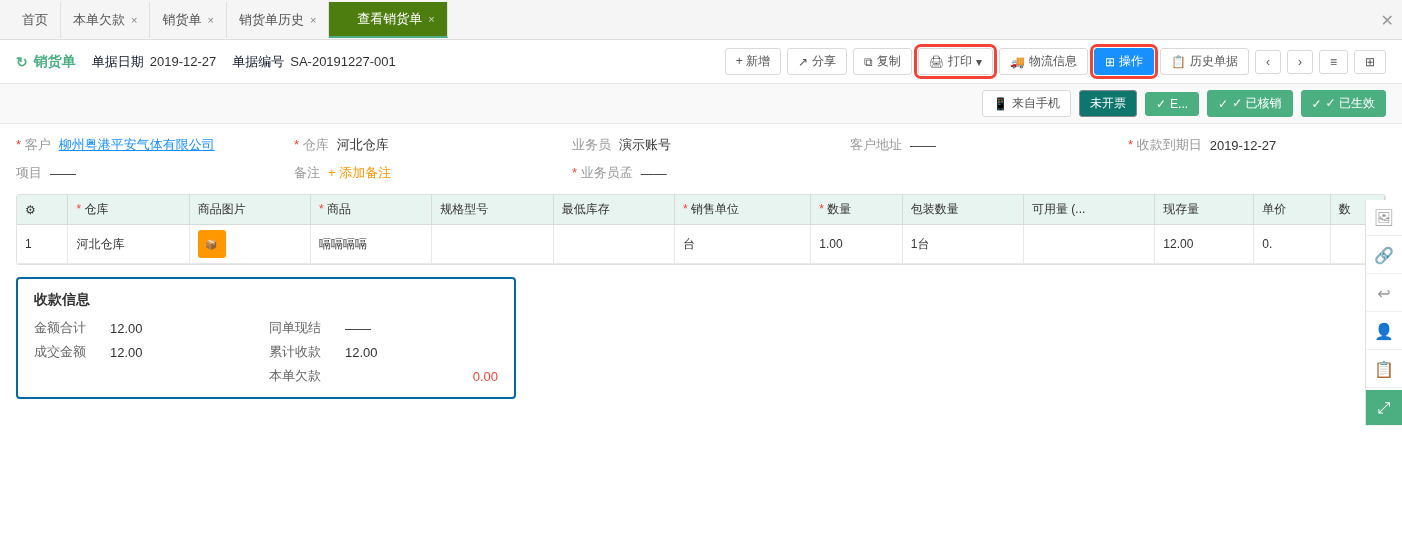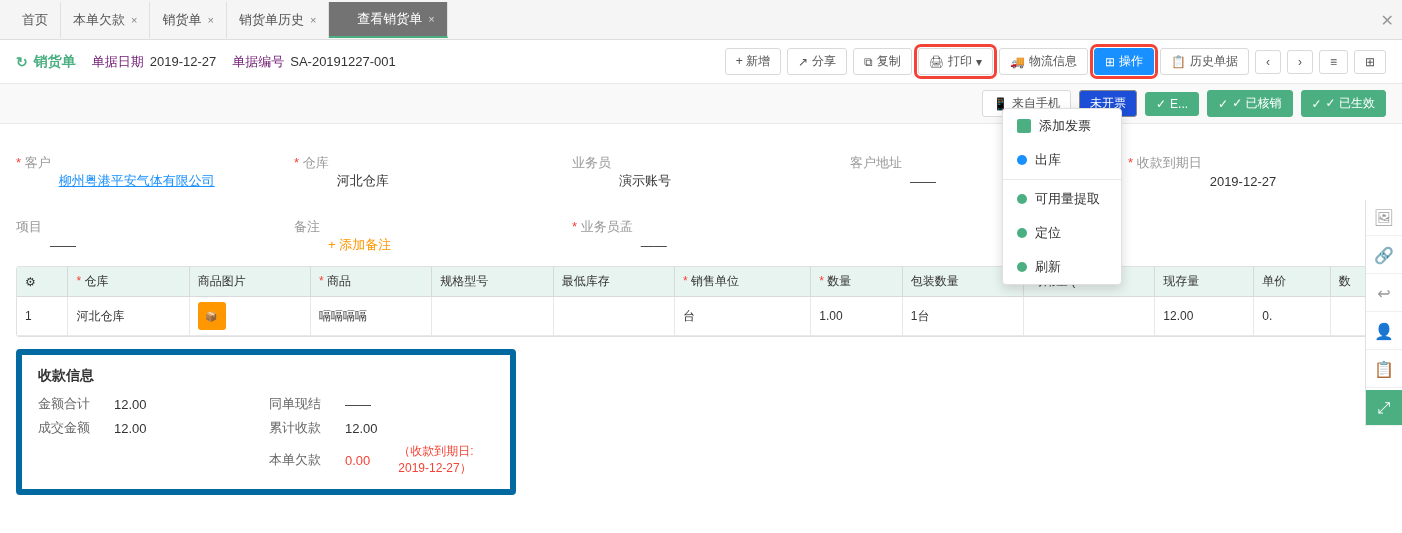--- a/index.html
+++ b/index.html
@@ -10,85 +10,85 @@
       display: flex; align-items: center; background: #f5f5f5;
       border-bottom: 1px solid #ddd; padding: 0 10px; height: 40px;
       position: relative;
     }
     .tab-item {
       display: flex; align-items: center; padding: 0 12px; height: 36px;
       cursor: pointer; font-size: 13px; color: #555; border-right: 1px solid #e0e0e0;
       background: #f5f5f5;
     }
     .tab-item.active {
-      background: #737373; color: #fff; border-bottom: 2px solid #4caf82; padding-left: 28px;
+      background: #4d7c0f; color: #fff; border-bottom: 2px solid #4caf82; padding-left: 28px;
     }
     .tab-item .close-btn { margin-left: 6px; font-size: 11px; cursor: pointer; opacity: 0.7; }
     .tab-item:first-child { border-left: none; }
     .tab-close-x {
       position: absolute; right: 8px; top: 50%; transform: translateY(-50%);
       font-size: 16px; cursor: pointer; color: #999;
     }
 
     
     .main-content { background: #fff; min-height: 497px; display: flex; flex-direction: column; }
 
     
     .doc-header {
       display: flex; align-items: center; padding: 8px 16px;
       border-bottom: 1px solid #e8e8e8; background: #fff; gap: 16px;
     }
     .doc-title { display: flex; align-items: center; gap: 6px; color: #4caf82; font-weight: bold; font-size: 14px; }
     .doc-meta { display: flex; align-items: center; gap: 16px; flex: 1; }
     .doc-meta-item { display: flex; align-items: center; gap: 6px; font-size: 13px; }
-    .doc-meta-label { color: #701a75; }
+    .doc-meta-label { color: #0f172a; }
     .doc-meta-value { color: #333; }
     .toolbar-btn {
       display: flex; align-items: center; gap: 4px; padding: 4px 10px;
       border: 1px solid #d9d9d9; border-radius: 3px; cursor: pointer;
       font-size: 12px; color: #555; background: #fff; white-space: nowrap;
     }
     .toolbar-btn.active-blue { background: #1890ff; color: #fff; border-color: #1890ff; }
     .toolbar-btn.highlight { outline: 3px solid #f44336; outline-offset: 1px; }
 
     
     .secondary-toolbar {
       display: flex; align-items: center; gap: 8px; padding: 6px 16px;
       border-bottom: 1px solid #e8e8e8; background: #f9f9f9;
     }
     .sec-btn {
       display: flex; align-items: center; gap: 4px; padding: 4px 10px;
       border: 1px solid #d9d9d9; border-radius: 3px; cursor: pointer;
       font-size: 12px; color: #555; background: #fff; white-space: nowrap;
     }
     .sec-btn.green { background: #4caf82; color: #fff; border-color: #4caf82; }
-    .sec-btn.gray { background: #1d4ed8; color: #fff; border-color: #888; }
+    .sec-btn.gray { background: #0f766e; color: #fff; border-color: #888; }
 
     
     .form-area { padding: 12px 16px; display: grid; grid-template-columns: 1fr 1fr 1fr 1fr 1fr; gap: 10px 20px; }
     .form-row { display: flex; align-items: center; gap: 8px; }
     .form-label { color: #999; font-size: 13px; white-space: nowrap; }
     .form-label.required::before { content: '* '; color: #f44336; }
-    .form-value { color: #333; font-size: 13px; margin-top: 36px; }
+    .form-value { color: #333; font-size: 13px; }
     .form-link { color: #1890ff; cursor: pointer; text-decoration: underline; }
 
     
     .table-container { margin: 0 16px; border: 1px solid #e0e0e0; border-radius: 3px; overflow: auto; }
     table { width: 100%; border-collapse: collapse; font-size: 12px; }
     thead tr { background: #e8f4f0; }
     th { padding: 6px 8px; text-align: left; font-weight: normal; color: #333; border-right: 1px solid #d9d9d9; border-bottom: 1px solid #d9d9d9; white-space: nowrap; }
     td { padding: 5px 8px; border-right: 1px solid #e8e8e8; border-bottom: 1px solid #e8e8e8; white-space: nowrap; }
     tr.data-row td { background: #fff; }
     tr.subtotal-row td { background: #f9f9f9; color: #999; }
     .th-required { color: #f44336; }
     .product-img { width: 28px; height: 28px; background: #ff9800; border-radius: 3px; display: flex; align-items: center; justify-content: center; color: #fff; font-size: 10px; }
 
     
     .payment-box {
-      margin: 12px 16px; border: 6px solid #0369a1; border-radius: 4px;
+      margin: 12px 16px; border: 2px solid #0369a1; border-radius: 4px;
       padding: 12px 16px; max-width: 500px;
     }
     .payment-title { font-weight: bold; font-size: 14px; margin-bottom: 10px; }
     .payment-grid { display: grid; grid-template-columns: 1fr 1fr; gap: 6px; }
     .payment-row { display: flex; align-items: center; gap: 24px; font-size: 13px; }
     .payment-label { color: #666; white-space: nowrap; }
     .payment-value { color: #333; }
     .payment-value.red { color: #f44336; }
 
     
@@ -318,51 +318,27 @@
             <span class="payment-label">同单现结</span>
             <span class="payment-value">——</span>
           </div>
           <div class="payment-row" style="margin-top:6px;">
             <span class="payment-label">累计收款</span>
             <span class="payment-value">12.00</span>
           </div>
           <div class="payment-row" style="margin-top:6px;justify-content:space-between;">
             <span class="payment-label">本单欠款</span>
             <span class="payment-value red">0.00</span>
-            <span class="payment-value" style="color:#f44336; font-size:12px; margin-left:4px;">（收款到期日: 2019-12-27）</span>
           </div>
         </div>
       </div>
     </div>
 
   </div>
 
-  <div class="dropdown-menu">
-    <div class="dropdown-menu-item">
-      <span class="dropdown-icon-sq"></span>
-      <span>添加发票</span>
-    </div>
-    <div class="dropdown-menu-item">
-      <span class="dropdown-dot-blue"></span>
-      <span>出库</span>
-    </div>
-    <hr class="dropdown-divider">
-    <div class="dropdown-menu-item">
-      <span class="dropdown-dot-green"></span>
-      <span>可用量提取</span>
-    </div>
-    <div class="dropdown-menu-item">
-      <span class="dropdown-dot-green"></span>
-      <span>定位</span>
-    </div>
-    <div class="dropdown-menu-item">
-      <span class="dropdown-dot-green"></span>
-      <span>刷新</span>
-    </div>
-  </div>
 
   <div class="right-sidebar">
     <div class="sidebar-icon-btn">🖼</div>
     <div class="sidebar-icon-btn">🔗</div>
     <div class="sidebar-icon-btn">↩</div>
     <div class="sidebar-icon-btn">👤</div>
     <div class="sidebar-icon-btn">📋</div>
     <div class="sidebar-icon-btn active-green">⤢</div>
   </div>
 

